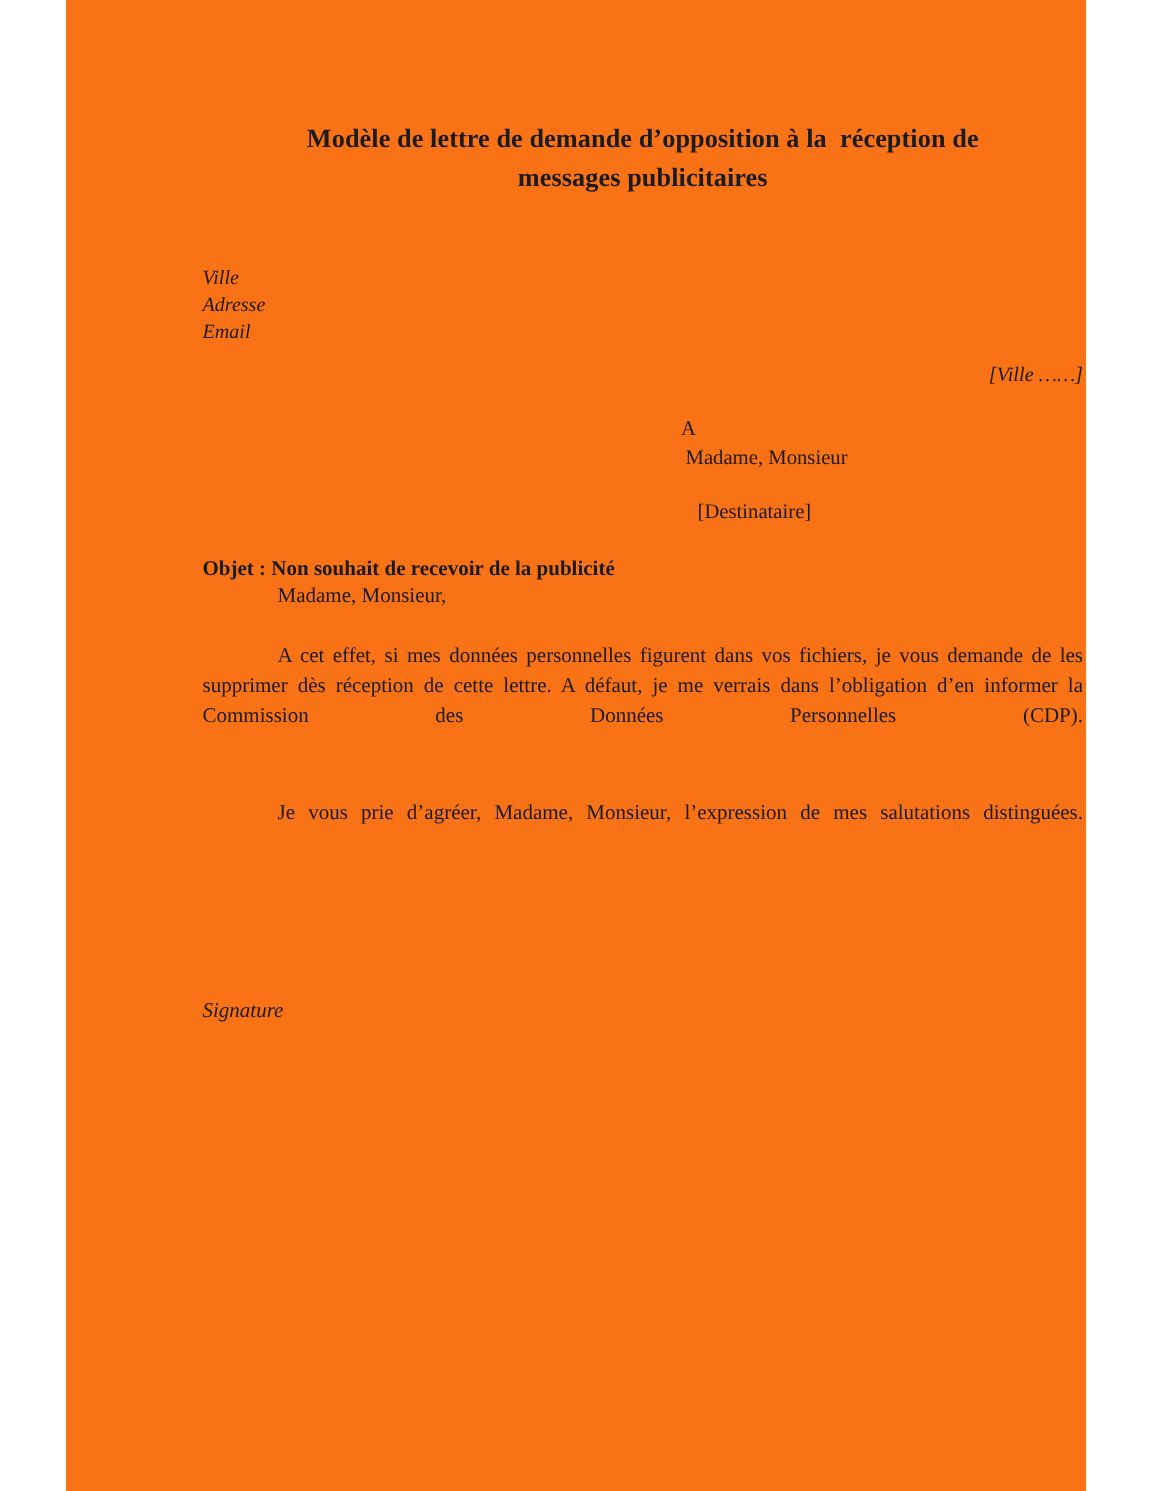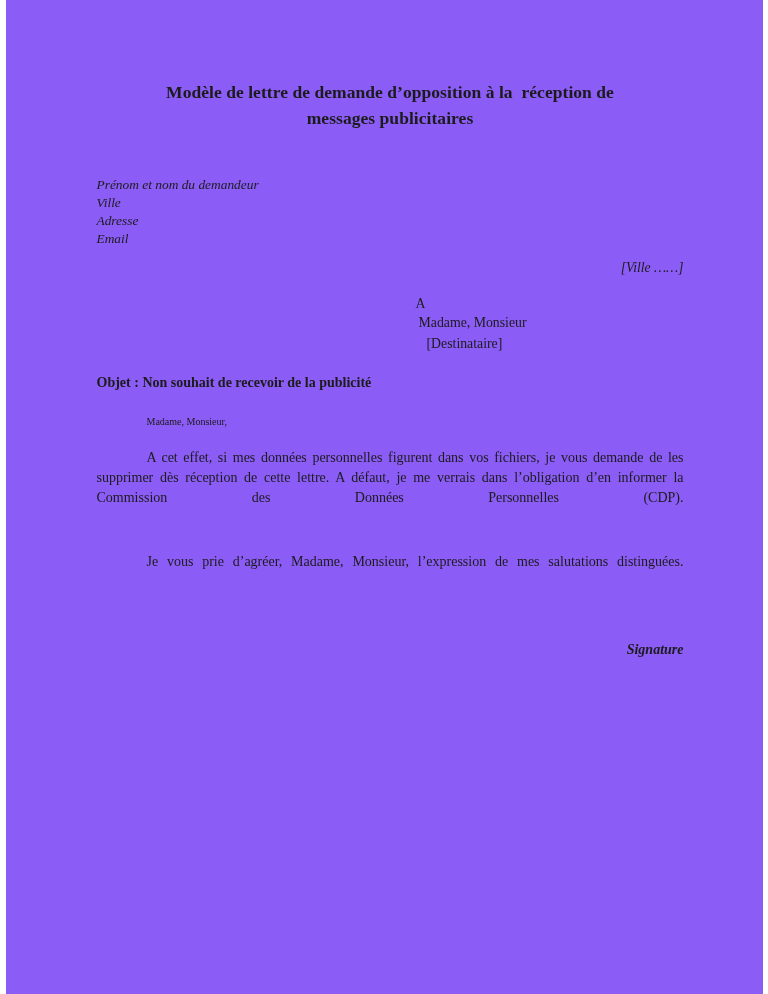--- a/index.html
+++ b/index.html
@@ -4,23 +4,23 @@
 <title>Modele de lettre</title>
 <style>
   html, body {
     margin: 0;
     padding: 0;
     background: #ffffff;
   }
 
   .page {
     position: relative;
-    width: 757px;
+    width: 680px;
     height: 994px;
-    background: #8b5cf6;
+    background: #f97316;
     margin: 0 auto;
     overflow: hidden;
     color: #1b1b1b;
     font-family: "Liberation Serif", "DejaVu Serif", serif;
     -webkit-font-smoothing: antialiased;
   }
 
   
   .content {
     position: absolute;
@@ -61,36 +61,35 @@
   }
 
   
   .recipient-block {
     margin-top: 17px;
     font-size: 13.8px;
     line-height: 1.42;
   }
   .recipient-a         { padding-left: 319px; white-space: pre; }
   .recipient-salutation{ padding-left: 322px; white-space: pre; }
-  .recipient-name      { padding-left: 330px; margin-top: 1px; white-space: pre; }
+  .recipient-name      { padding-left: 330px; margin-top: 16px; white-space: pre; }
 
   
   .objet-line {
     margin-top: 21px;
     font-size: 14px;
     font-weight: bold;
     line-height: 1.3;
     white-space: pre-wrap;
   }
 
   
   .greeting {
-    margin-top: 22px;
     padding-left: 50px;
-    font-size: 10px;
+    font-size: 14px;
     line-height: 1.3;
     white-space: pre;
     font-family: Liberation Serif, serif;
   }
 
   
   .body-par {
     font-size: 14px;
     line-height: 1.445;
     text-align: justify;
@@ -105,40 +104,38 @@
 
   
   .body-par:after {
     content: "";
     display: inline-block;
     width: 100%;
   }
 
   
   .signature-line {
-    margin-top: 48px;
-    text-align: right;
+    margin-top: 93px;
     font-size: 14px;
-    font-weight: bold;
+    font-weight: normal;
     font-style: italic;
     line-height: 1.3;
     white-space: pre;
   }
 </style>
 </head>
 <body>
 
 <div class="page">
   <div class="content">
 
     <h1 class="doc-title">Modèle de lettre de demande d’opposition à la  réception de
 messages publicitaires</h1>
 
     <div class="sender-block">
-      <div class="sender-line">Prénom et nom du demandeur</div>
       <div class="sender-line">Ville</div>
       <div class="sender-line">Adresse</div>
       <div class="sender-line">Email</div>
     </div>
 
     <div class="date-line">[Ville ……]</div>
 
     <div class="recipient-block">
       <div class="recipient-a">A</div>
       <div class="recipient-salutation">Madame, Monsieur</div>

